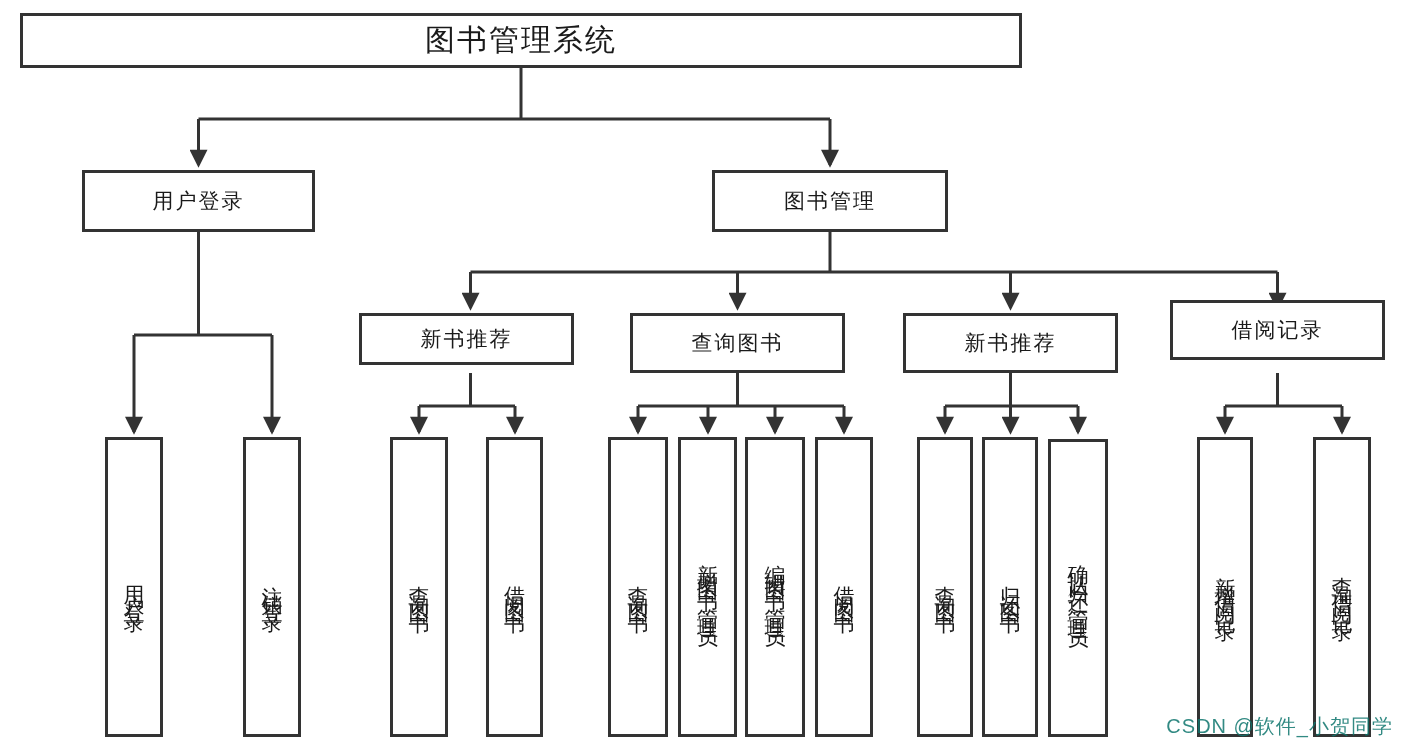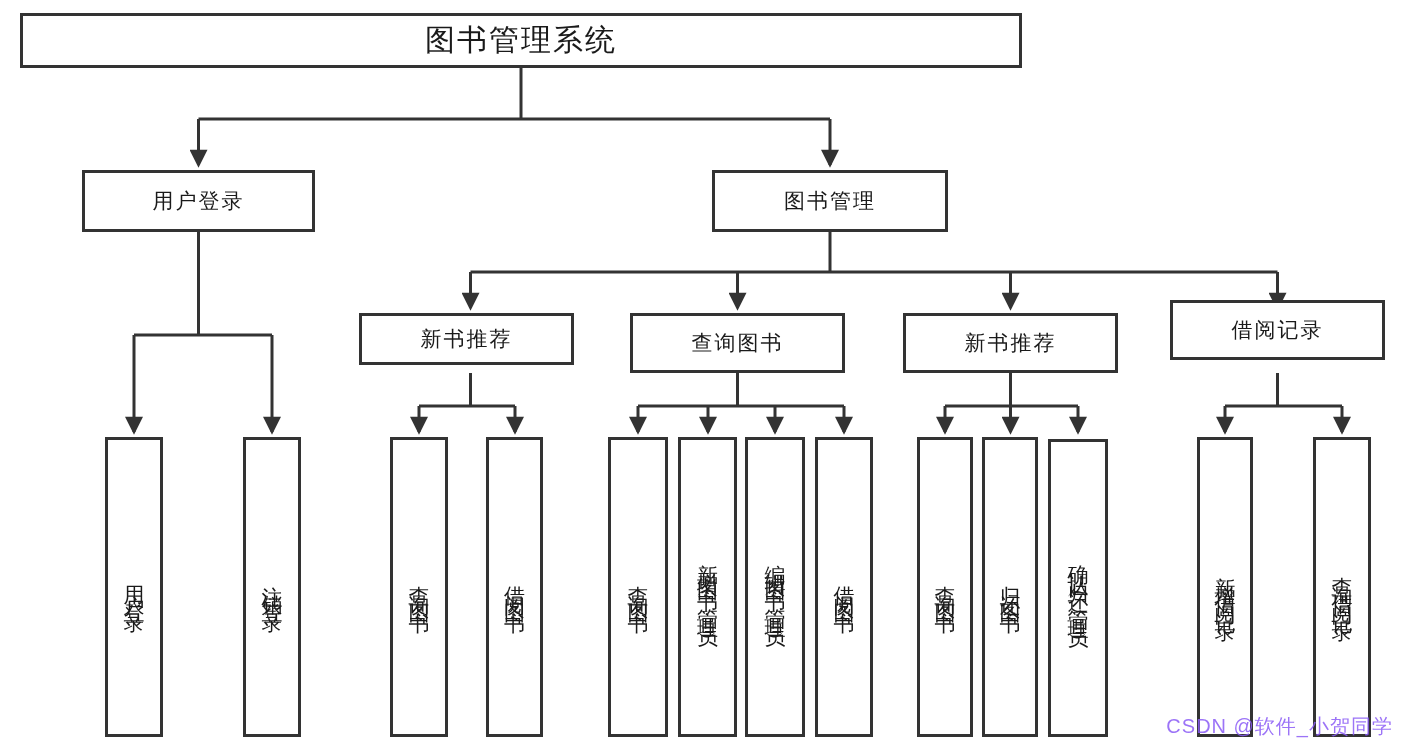--- a/index.html
+++ b/index.html
@@ -14,21 +14,21 @@
   }
   .h-node { font-size:21px; letter-spacing:2px; white-space:nowrap; }
   .root-node { font-size:30px;font-family:Liberation Serif, serif; }
   .leaf span {
     writing-mode:vertical-rl; text-orientation:mixed;
     font-size:21px; letter-spacing:9px; white-space:nowrap;
     color:#1a1a1a;
   }
   .watermark {
     position:absolute; right:12px; bottom:7px;
-    font-size:20px; color:#8b5cf6; opacity:0.85;
+    font-size:20px; color:#0f766e; opacity:0.85;
     letter-spacing:1px; z-index:3; white-space:nowrap;
   }
 </style>
 </head>
 <body>
 
 <div class="stage">
 
   <svg class="wires" viewBox="0 0 1405 747" xmlns="http://www.w3.org/2000/svg">
     <defs>

